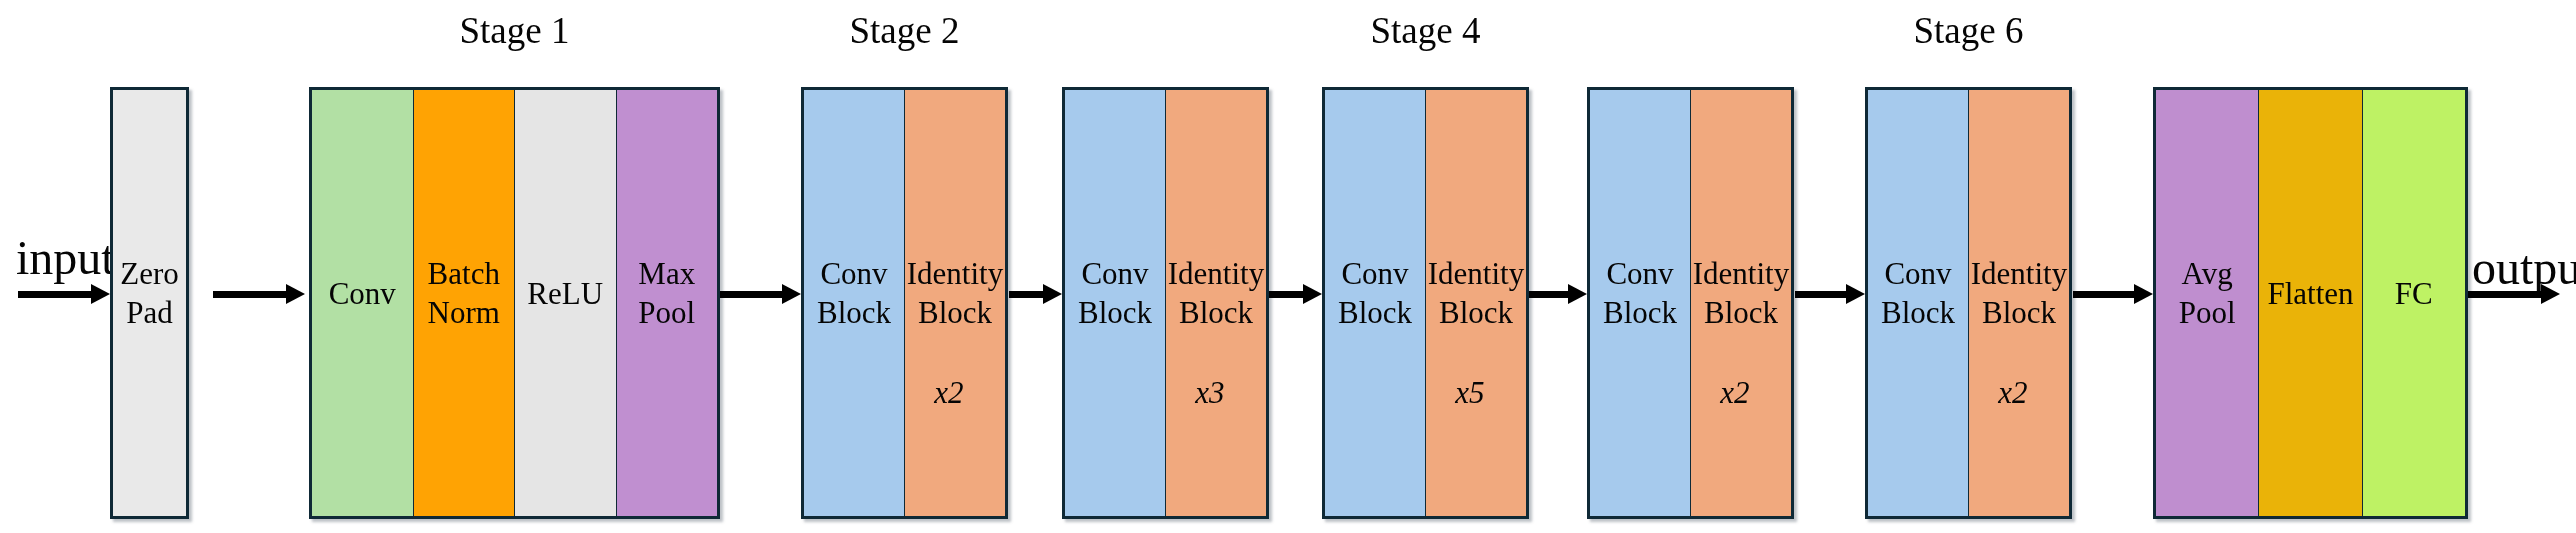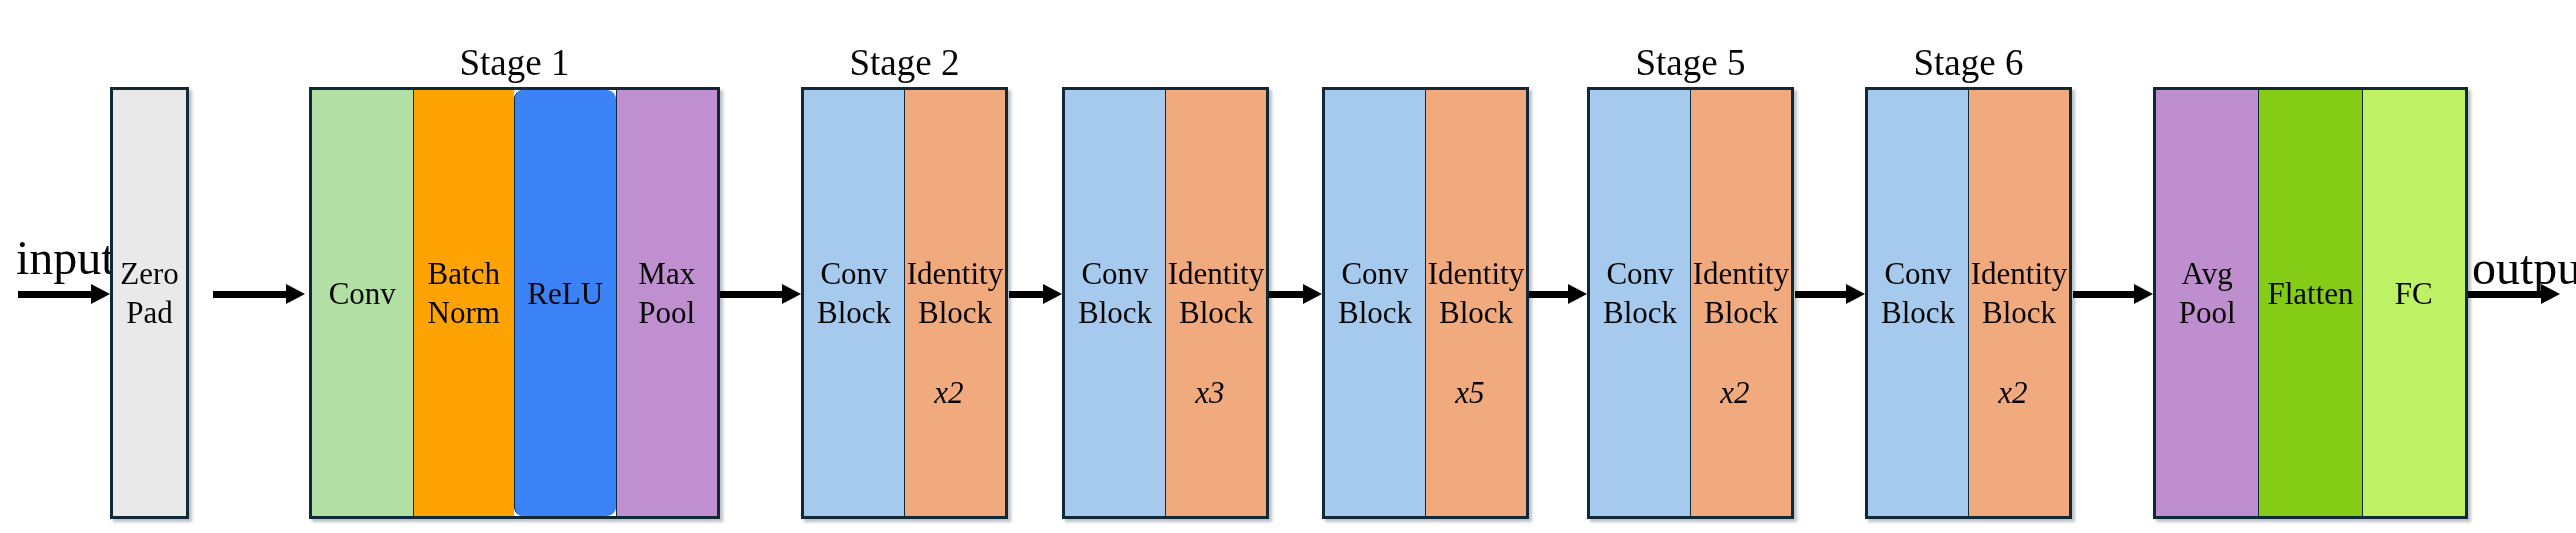--- a/index.html
+++ b/index.html
@@ -17,21 +17,20 @@
     overflow: hidden;
   }
   .stage-title {
     position: absolute;
     top: 6.5px;
     height: 47px;
     line-height: 47px;
     text-align: center;
     font-size: 37px;
     white-space: nowrap;
-    margin-top: 32px;
   }
   .layer-box {
     position: absolute;
     top: 87px;
     height: 432px;
     box-sizing: border-box;
     border: 3.9px solid var(--outline, #0f2936);
     display: flex;
     box-shadow: 3.2px 3.2px 2.6px rgba(70, 80, 95, 0.35);
     background: #ffffff;
@@ -122,21 +121,21 @@
 
   <div class="stage-title" style="left:309px; width:411px;">Stage 1</div>
   <div class="layer-box" style="left:309px; width:411px;">
     <div class="cell" style="background-color: rgb(178, 224, 164);">
       <div class="cell-label">Conv</div>
     </div>
     <div class="cell" style="background-color: rgb(255, 163, 3);">
       <div class="cell-label">Batch
 Norm</div>
     </div>
-    <div class="cell" style="background-color: #3b82f6; border-radius: 9px;">
+    <div class="cell" style="background-color: #e5e5e5;">
       <div class="cell-label">ReLU</div>
     </div>
     <div class="cell" style="background-color: rgb(192, 143, 208);">
       <div class="cell-label">Max
 Pool</div>
     </div>
   </div>
 
   <div class="arrow" style="left:720px; width:81px;">
     <div class="shaft"></div>
@@ -171,38 +170,38 @@
 Block</div>
       <div class="repeat-label">x3</div>
     </div>
   </div>
 
   <div class="arrow" style="left:1269px; width:53px;">
     <div class="shaft"></div>
     <div class="head"></div>
   </div>
 
+  <div class="stage-title" style="left:1322px; width:207px;">Stage 4</div>
   <div class="layer-box" style="left:1322px; width:207px;">
     <div class="cell" style="background-color: rgb(166, 202, 237);">
       <div class="cell-label">Conv
 Block</div>
     </div>
     <div class="cell" style="background-color: rgb(241, 169, 126);">
       <div class="cell-label">Identity
 Block</div>
       <div class="repeat-label">x5</div>
     </div>
   </div>
 
   <div class="arrow" style="left:1529px; width:58px;">
     <div class="shaft"></div>
     <div class="head"></div>
   </div>
 
-  <div class="stage-title" style="left:1587px; width:207px;">Stage 5</div>
   <div class="layer-box" style="left:1587px; width:207px;">
     <div class="cell" style="background-color: rgb(166, 202, 237);">
       <div class="cell-label">Conv
 Block</div>
     </div>
     <div class="cell" style="background-color: rgb(241, 169, 126);">
       <div class="cell-label">Identity
 Block</div>
       <div class="repeat-label">x2</div>
     </div>
@@ -229,21 +228,21 @@
   <div class="arrow" style="left:2073px; width:80px;">
     <div class="shaft"></div>
     <div class="head"></div>
   </div>
 
   <div class="layer-box" style="left:2153px; width:315px;">
     <div class="cell" style="background-color: rgb(191, 142, 207);">
       <div class="cell-label">Avg
 Pool</div>
     </div>
-    <div class="cell" style="background-color: #84cc16;">
+    <div class="cell" style="background-color: #eab308;">
       <div class="cell-label">Flatten</div>
     </div>
     <div class="cell" style="background-color: #bef264;">
       <div class="cell-label">FC</div>
     </div>
   </div>
 
   <div class="io-label" style="left:2472px; top:246px; width:97px;">output</div>
   <div class="arrow" style="left:2468px; width:92px;">
     <div class="shaft"></div>

